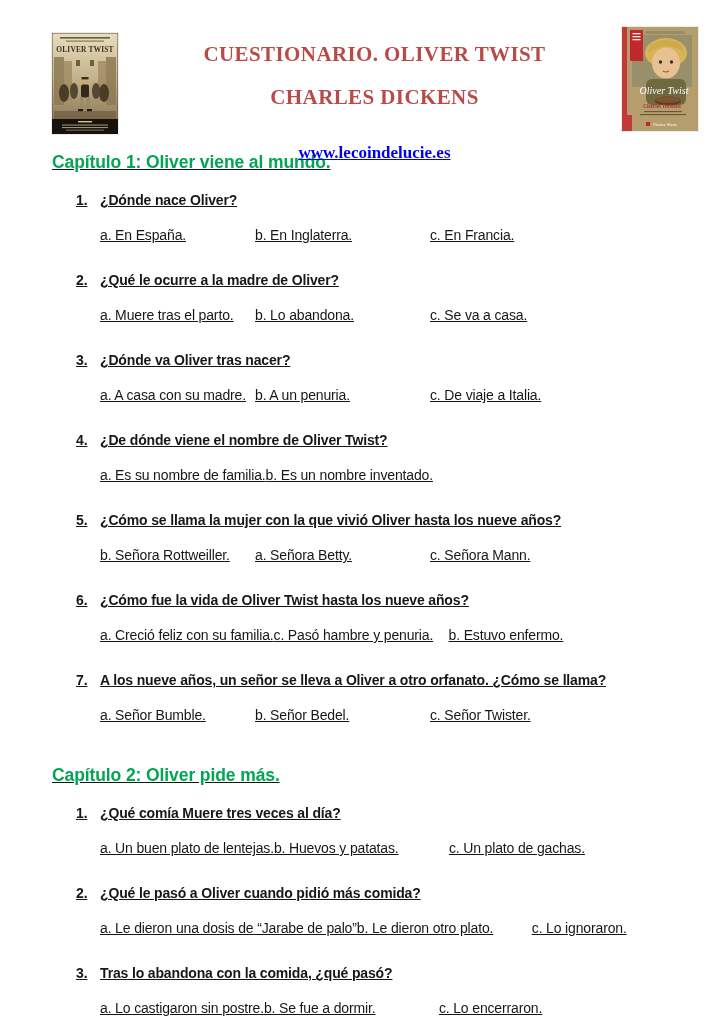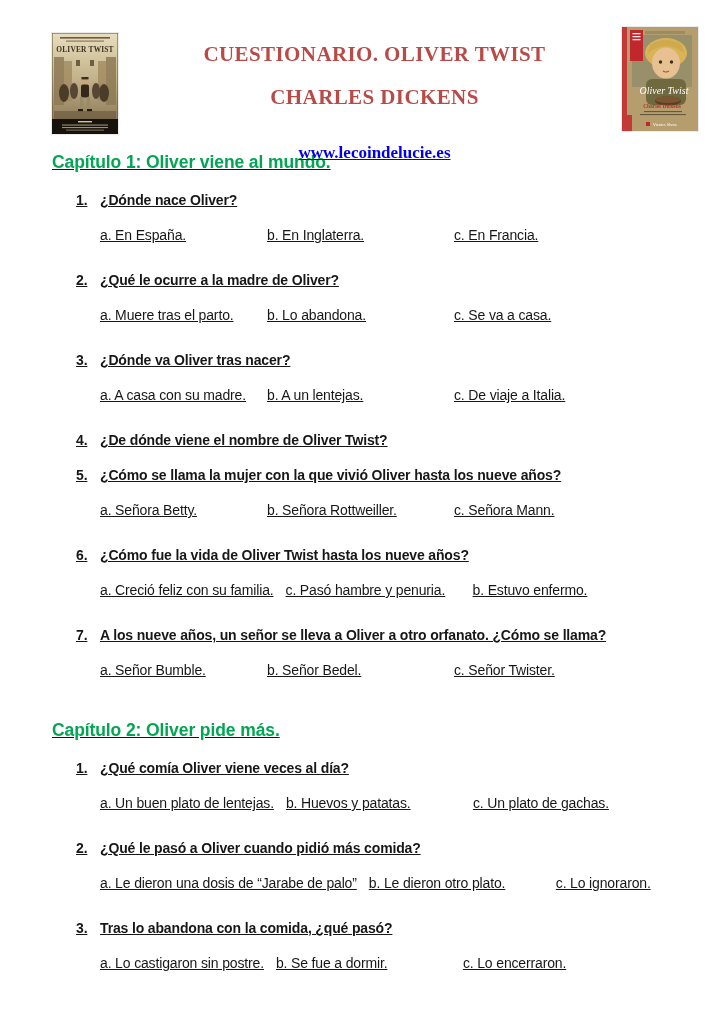--- a/index.html
+++ b/index.html
@@ -62,21 +62,20 @@
   }
   .q-num { width:24px; margin-left:24px; flex:0 0 auto; }
   .q-text { flex:1 1 auto; }
 
   .opts {
     display:flex;
     font-size:14px;
     line-height:20px;
     letter-spacing:-0.15px;
     margin:0 0 25px 48px;
-    column-gap:12px;
     white-space:nowrap;
     align-items:center;
   }
   .opts span { flex:0 0 auto; }
   .opts span:nth-child(1) { min-width:155px; }
   .opts span:nth-child(2) { min-width:175px; }
 </style>
 </head>
 <body>
 
@@ -195,36 +194,40 @@
       <span>b. Lo abandona.</span>
       <span>c. Se va a casa.</span>
     </div>
 
     <div class="q">
       <span class="q-num">3.</span>
       <span class="q-text">¿Dónde va Oliver tras nacer?</span>
     </div>
     <div class="opts">
       <span>a. A casa con su madre.</span>
-      <span>b. A un lentejas.</span>
+      <span>b. A un penuria.</span>
       <span>c. De viaje a Italia.</span>
     </div>
 
     <div class="q">
       <span class="q-num">4.</span>
       <span class="q-text">¿De dónde viene el nombre de Oliver Twist?</span>
     </div>
+    <div class="opts">
+      <span>a. Es su nombre de familia.</span>
+      <span>b.  Es un nombre inventado.</span>
+    </div>
 
     <div class="q">
       <span class="q-num">5.</span>
       <span class="q-text">¿Cómo se llama la mujer con la que vivió Oliver hasta los nueve años?</span>
     </div>
     <div class="opts">
+      <span>b. Señora Rottweiller.</span>
       <span>a. Señora Betty.</span>
-      <span>b. Señora Rottweiller.</span>
       <span>c. Señora Mann.</span>
     </div>
 
     <div class="q">
       <span class="q-num">6.</span>
       <span class="q-text">¿Cómo fue la vida de Oliver Twist hasta los nueve años?</span>
     </div>
     <div class="opts">
       <span>a. Creció feliz con su familia.</span>
       <span>c. Pasó hambre y penuria.</span>
@@ -238,21 +241,21 @@
     <div class="opts">
       <span>a. Señor Bumble.</span>
       <span>b. Señor Bedel.</span>
       <span>c. Señor Twister.</span>
     </div>
 
     <div class="chapter-heading second">Capítulo 2: Oliver pide más.</div>
 
     <div class="q">
       <span class="q-num">1.</span>
-      <span class="q-text">¿Qué comía Oliver viene veces al día?</span>
+      <span class="q-text">¿Qué comía Muere tres veces al día?</span>
     </div>
     <div class="opts">
       <span>a. Un buen plato de lentejas.</span>
       <span>b. Huevos y patatas.</span>
       <span>c. Un plato de gachas.</span>
     </div>
 
     <div class="q">
       <span class="q-num">2.</span>
       <span class="q-text">¿Qué le pasó a Oliver cuando pidió más comida?</span>

